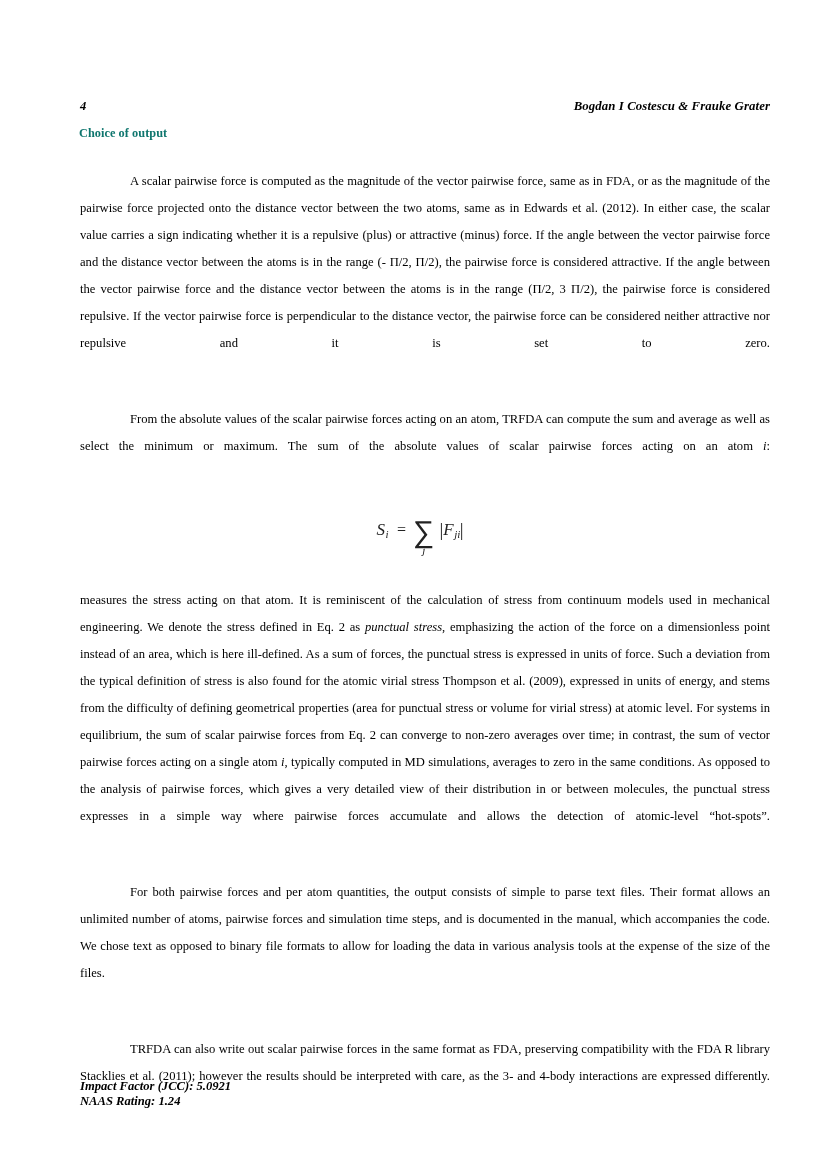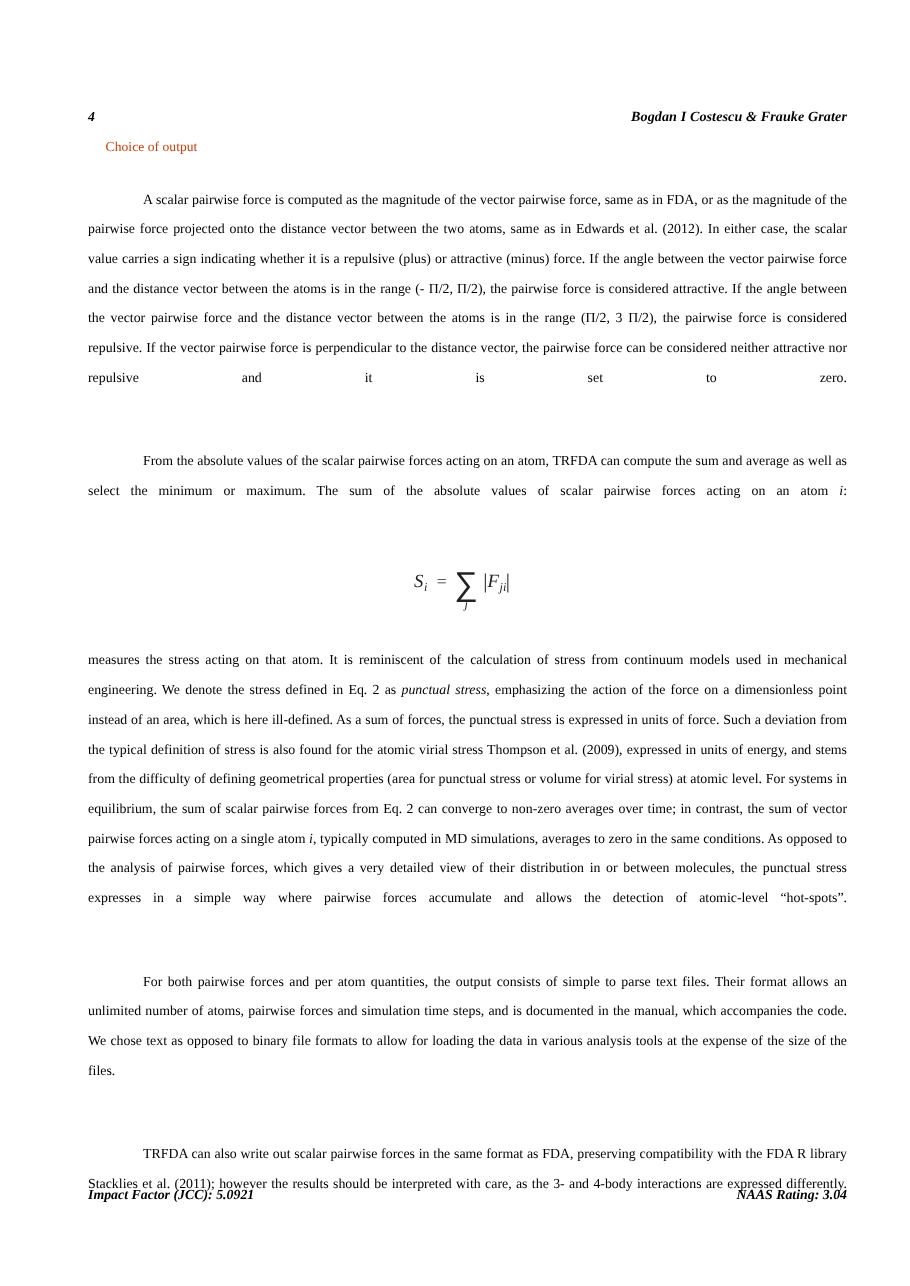--- a/index.html
+++ b/index.html
@@ -37,25 +37,25 @@
     font-size: 12.5px;
   }
   .running-head .authors {
     font-size: 12.8px;
     margin-top: 31px;
   }
 
   
   .section-heading {
     position: absolute;
-    left: 96px;
+    left: 79px;
     top: 126px;
     font-size: 12.3px;
-    font-weight: normal;
-    color: #c2410c;
+    font-weight: bold;
+    color: #0f766e;
     letter-spacing: 0.05px;
   }
 
   
   .body-block {
     position: absolute;
     left: 80px;
     top: 168px;
     width: 690px;
   }
@@ -163,20 +163,21 @@
     position: absolute;
     left: 80px;
     top: 1079px;
     width: 690px;
     display: flex;
     justify-content: space-between;
     align-items: baseline;
     font-size: 12.6px;
     font-weight: bold;
     font-style: italic;
+    flex-direction: column;
   }
 </style>
 </head>
 <body>
 
 <div class="page">
 
   <div class="running-head">
     <span class="page-no">4</span>
     <span class="authors">Bogdan I Costescu &amp; Frauke Grater</span>
@@ -212,16 +213,16 @@
     <p class="para no-indent"><span>measures the stress acting on that atom.  It is reminiscent of the calculation of stress from continuum models used in mechanical engineering.  We denote the stress defined in Eq. 2 as </span><em class="it">punctual stress</em><span>, emphasizing the action of the force on a dimensionless point instead of an area, which is here ill-defined.  As a sum of forces, the punctual stress is expressed in units of force. Such a deviation from the typical definition of stress is also found for the atomic virial stress Thompson et al. (2009), expressed in units of energy, and stems from the difficulty of defining geometrical properties (area for punctual stress or volume for virial stress) at atomic level.  For systems in equilibrium, the sum of scalar pairwise forces from Eq. 2 can converge to non-zero averages over time; in contrast, the sum of vector pairwise forces acting on a single atom </span><em class="it">i</em><span>, typically computed in MD simulations, averages to zero in the same conditions. As opposed to the analysis of pairwise forces, which gives a very detailed view of their distribution in or between molecules, the punctual stress expresses in a simple way where pairwise forces accumulate and allows the detection of atomic-level “hot-spots”.</span></p>
 
     <p class="para">For both pairwise forces and per atom quantities, the output consists of simple to parse text files.  Their format allows an unlimited number of atoms, pairwise forces and simulation time steps, and is documented in the manual, which accompanies the code. We chose text as opposed to binary file formats to allow for loading the data in various analysis tools at the expense of the size of the files.</p>
 
     <p class="para">TRFDA can also write out scalar pairwise forces in the same format as FDA, preserving compatibility with the FDA R library Stacklies et al. (2011); however the results should be interpreted with care, as the 3- and 4-body interactions are expressed differently.</p>
 
   </div>
 
   <div class="footer">
     <span>Impact Factor (JCC): 5.0921</span>
-    <span>NAAS Rating: 3.04</span>
+    <span>NAAS Rating: 1.24</span>
   </div>
 
 </div>
 
 </body></html>

